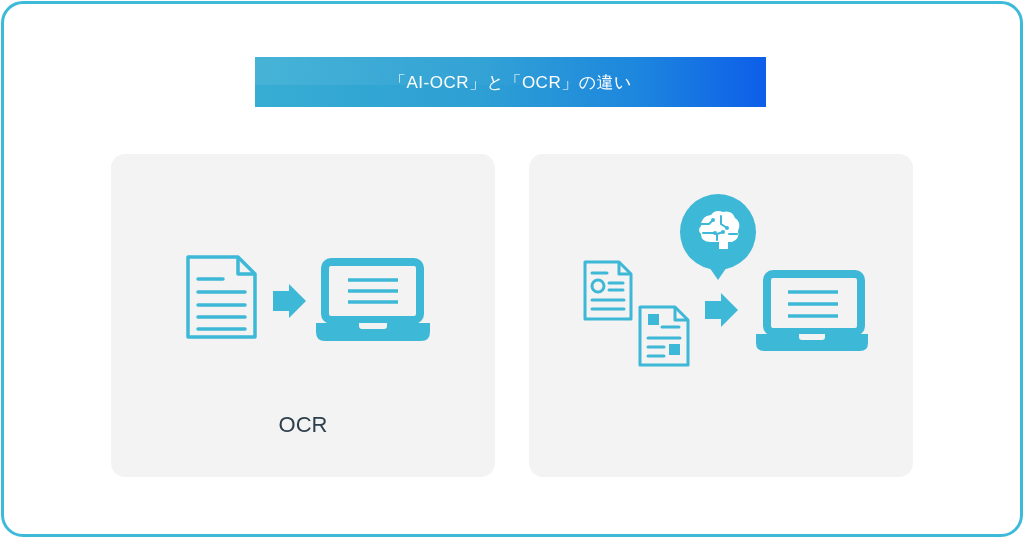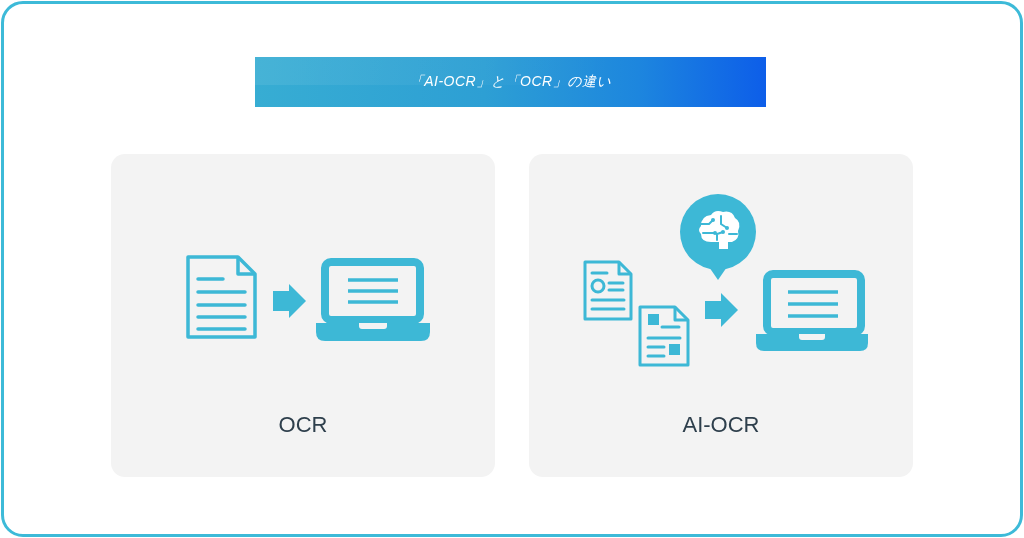--- a/index.html
+++ b/index.html
@@ -5,21 +5,21 @@
   html, body { margin:0; padding:0; background:#ffffff; }
   body { width:1024px; height:538px; position:relative; overflow:hidden;
          font-family:"Liberation Sans","DejaVu Sans",sans-serif; }
   .frame { position:absolute; left:1px; top:1px; width:1016px; height:530px;
            border:3px solid #3dbad8; border-radius:22px; background:#fff; }
   .banner { position:absolute; left:255px; top:57px; width:511px; height:50px;
             background:linear-gradient(90deg,#37add3 0%,#2d9fd4 45%,#1d86de 75%,#0d5ee9 100%);
             display:flex; align-items:center; justify-content:center; overflow:hidden; }
   .banner::before { content:""; position:absolute; left:0; top:0; width:100%; height:55%;
             background:linear-gradient(100deg,rgba(255,255,255,0.08),rgba(255,255,255,0) 70%); }
-  .banner-text { position:relative; color:#fff; font-size:14px; letter-spacing:0.5px;font-style:italic; }
+  .banner-text { position:relative; color:#fff; font-size:17px; letter-spacing:0.5px; }
   .panel { position:absolute; top:154px; height:323px; width:384px; background:#f3f3f3;
            border-radius:14px; }
   .panel.left { left:111px; }
   .panel.right { left:529px; }
   .label { position:absolute; left:0; width:100%; top:258px; text-align:center;
            color:#2e3f4c; font-size:22px; }
   svg { position:absolute; left:0; top:0; overflow:visible; }
 </style>
 </head>
 <body>
@@ -119,14 +119,13 @@
       <rect x="238" y="120" width="94" height="58" rx="6" fill="none" stroke="#3db8d6" stroke-width="8"></rect>
       <path d="M227 180 H339 V189 Q339 197 331 197 H235 Q227 197 227 189 Z" fill="#3db8d6"></path>
       <path d="M270 180 H296 V183 Q296 186 293 186 H273 Q270 186 270 183 Z" fill="#f3f3f3"></path>
       <g stroke="#3db8d6" stroke-width="3.5">
         <line x1="259" y1="138" x2="309" y2="138"></line>
         <line x1="259" y1="150" x2="309" y2="150"></line>
         <line x1="259" y1="162" x2="309" y2="162"></line>
       </g>
     </g>
   </svg>
-  <div class="label">AI-OCR</div>
 </div>
 
 </body></html>

